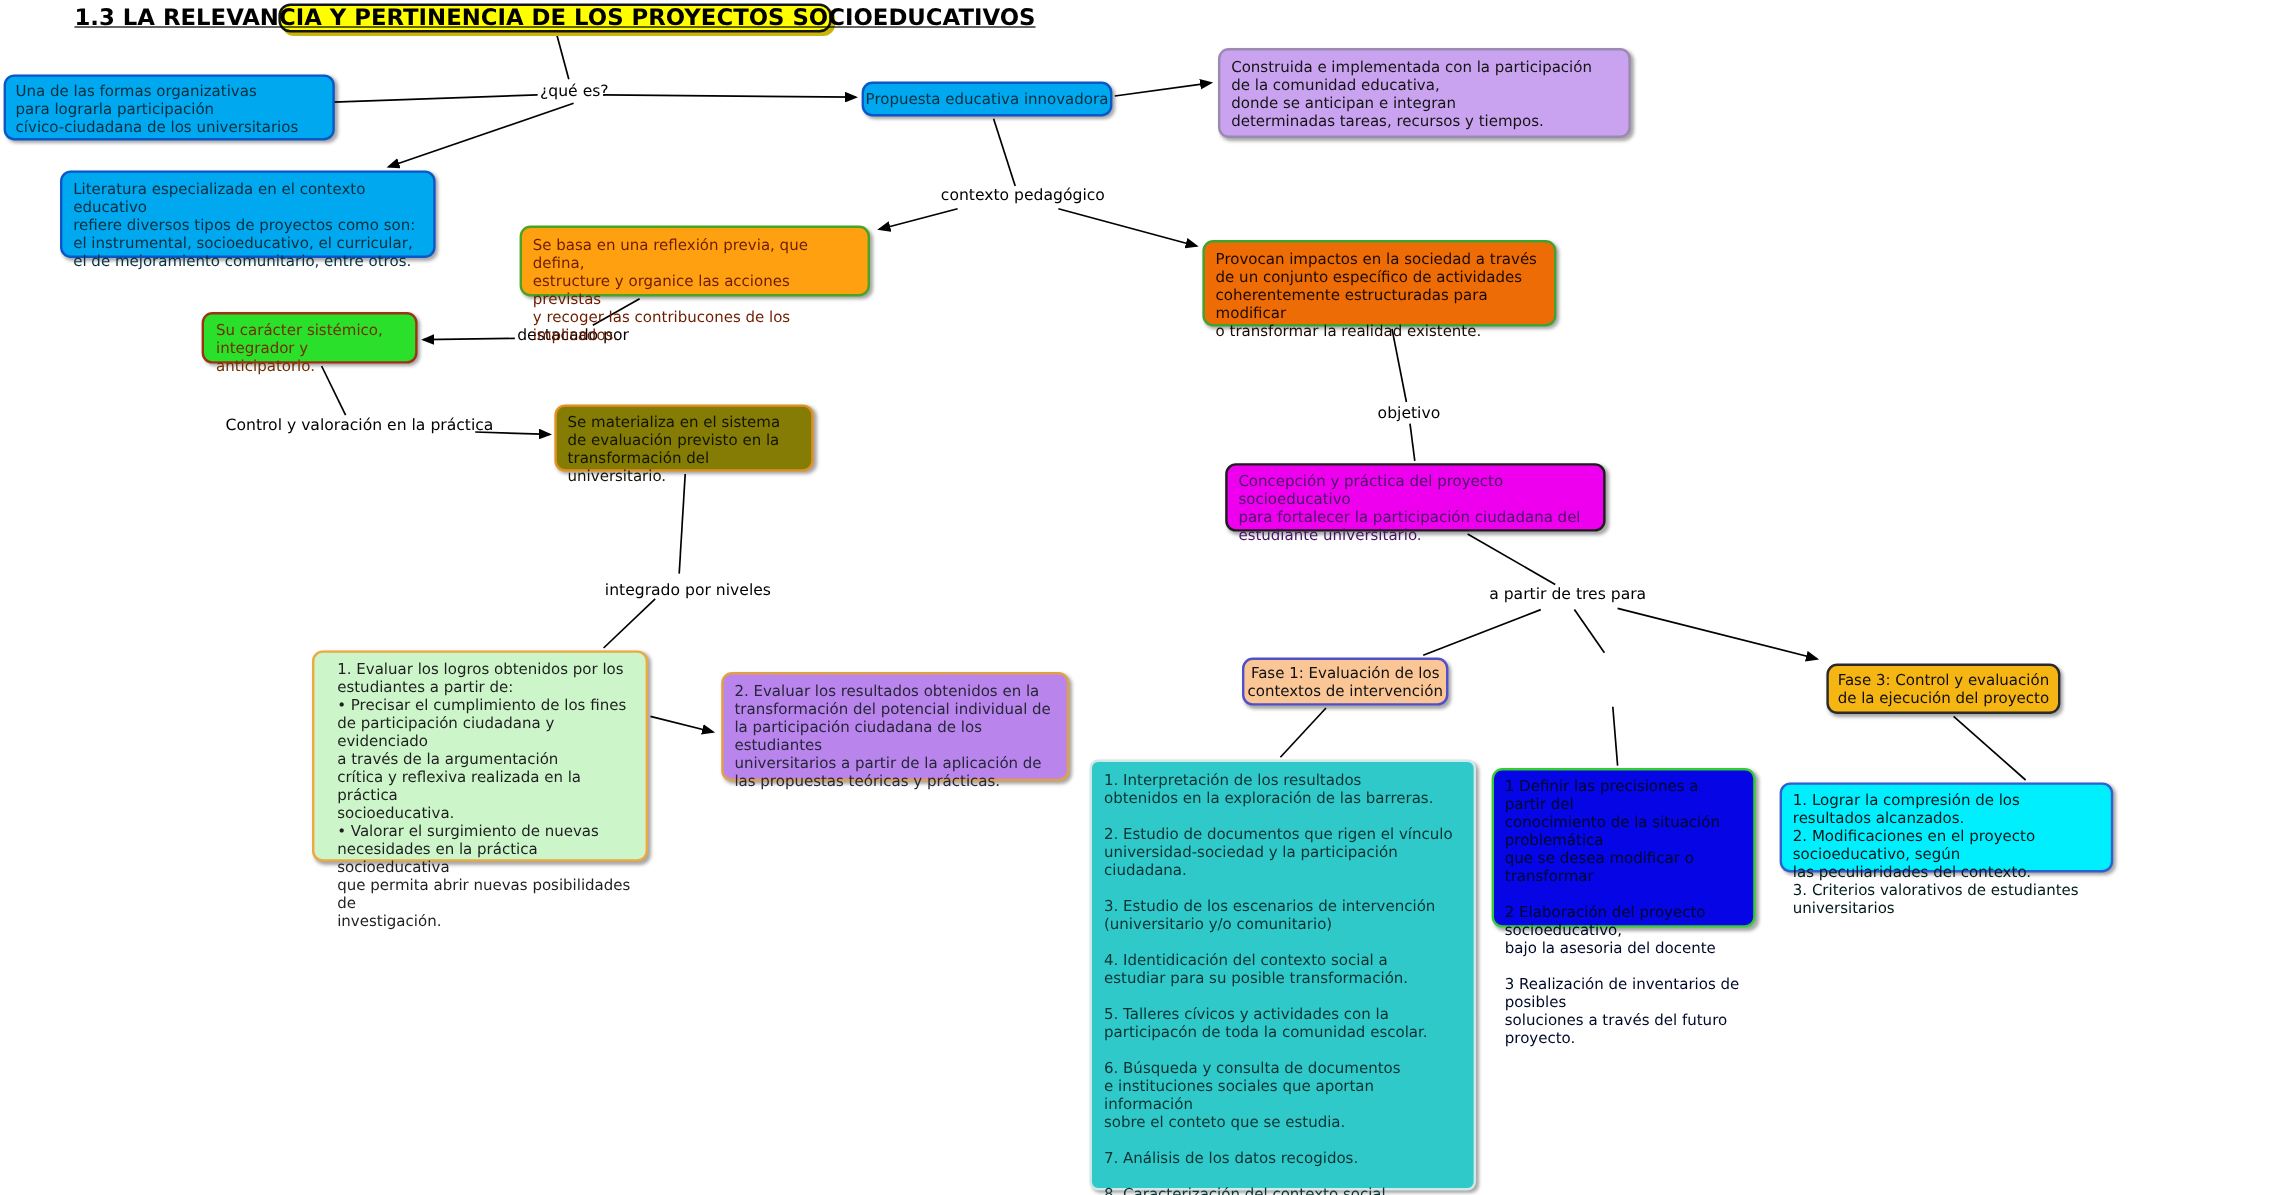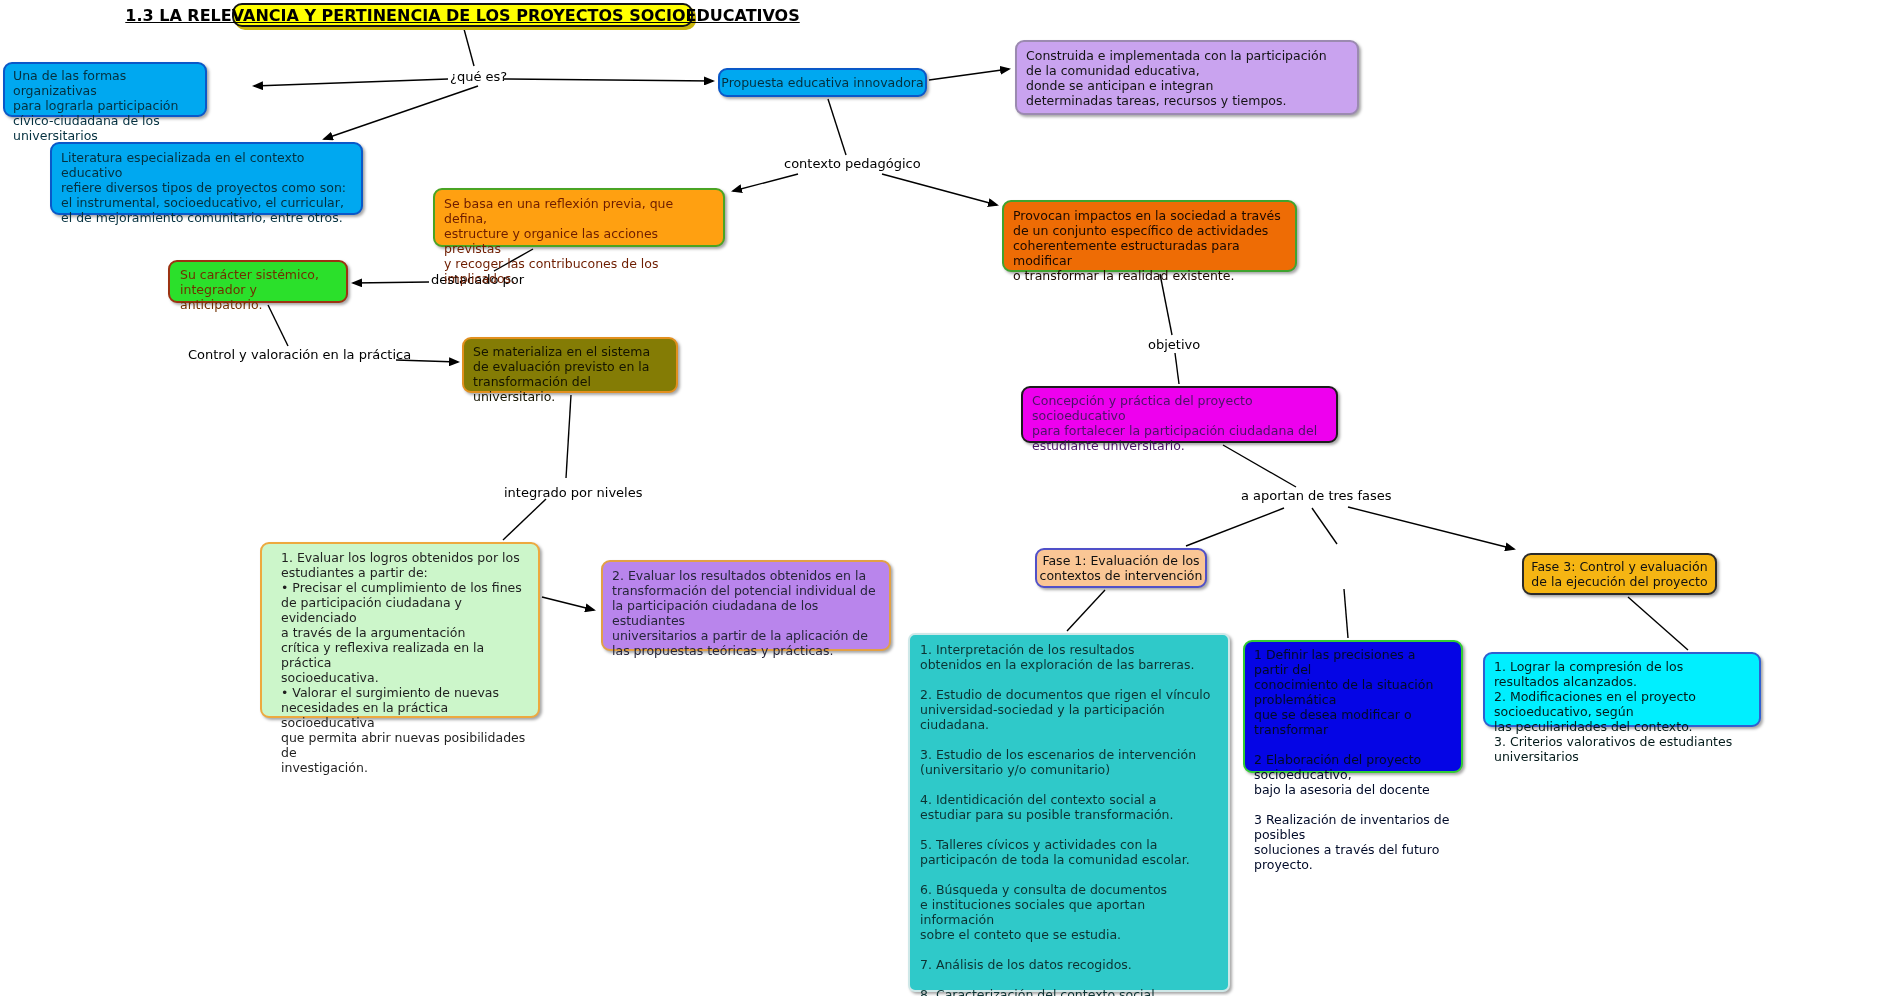--- a/index.html
+++ b/index.html
@@ -6,21 +6,21 @@
   #canvas{position:relative;width:1896px;height:996px;background:#ffffff;overflow:hidden;
           font-family:"DejaVu Sans","Liberation Sans",sans-serif;}
   #wires{position:absolute;left:0;top:0;width:1896px;height:996px;}
   .node{position:absolute;box-sizing:border-box;border-radius:9px;border:2px solid;
         padding:6px 9px;font-size:12.5px;line-height:15px;white-space:pre-line;
         box-shadow:2px 2px 3px rgba(0,0,0,.35);}
   .lbl{position:absolute;font-size:13px;color:#000;white-space:nowrap;}
   .center{text-align:center;display:flex;align-items:center;justify-content:center;}
 
   .n-title{background:#ffff00;border-color:#141414;color:#000;font-weight:bold;
-           text-decoration:underline;font-size:16px;border-radius:10px;
+           text-decoration:underline;font-size:19px;border-radius:10px;
            box-shadow:3px 3px 0 #c9b50b;white-space:nowrap;}
   .n-blue{background:#00a8f0;border-color:#0a58c8;color:#04303f;}
   .n-lilac{background:#c9a3ef;border-color:#9b8ab0;color:#141414;}
   .n-orange{background:#ffa011;border-color:#4aa423;color:#6e1d00;}
   .n-dkorange{background:#ee6c05;border-color:#3fa32f;color:#1c0a00;}
   .n-green{background:#2be02b;border-color:#9c3312;color:#703000;}
   .n-olive{background:#847c05;border-color:#e2901f;color:#151500;}
   .n-magenta{background:#ee00ee;border-color:#1c1c1c;color:#4a1466;}
   .n-palegreen{background:#ccf6ca;border-color:#eda93f;color:#1f1f1f;}
   .n-purple{background:#b985ec;border-color:#e2a045;color:#26263a;}
@@ -70,23 +70,23 @@
   </svg>
 
   <div class="node n-title center" style="left:232px;top:3px;width:461px;height:24px;padding:0;">1.3 LA RELEVANCIA Y PERTINENCIA DE LOS PROYECTOS SOCIOEDUCATIVOS</div>
 
   <div class="lbl" style="left:450px;top:69px;">¿qué es?</div>
   <div class="lbl" style="left:784px;top:156px;">contexto pedagógico</div>
   <div class="lbl" style="left:431px;top:272px;">destacado por</div>
   <div class="lbl" style="left:188px;top:347px;">Control y valoración en la práctica</div>
   <div class="lbl" style="left:1148px;top:337px;">objetivo</div>
   <div class="lbl" style="left:504px;top:485px;">integrado por niveles</div>
-  <div class="lbl" style="left:1241px;top:488px;">a aportan de tres fases</div>
+  <div class="lbl" style="left:1241px;top:488px;">a partir de tres para</div>
 
-  <div class="node n-blue" style="left:3px;top:62px;width:204px;height:55px;padding:4px 8px;">Una de las formas organizativas
+  <div class="node n-blue" style="left:3px;top:62px;width:276px;height:55px;padding:4px 8px;">Una de las formas organizativas
 para lograrla participación
 cívico-ciudadana de los universitarios</div>
 
   <div class="node n-blue center" style="left:718px;top:68px;width:209px;height:29px;padding:0;">Propuesta educativa innovadora</div>
 
   <div class="node n-lilac" style="left:1015px;top:40px;width:344px;height:75px;">Construida e implementada con la participación
 de la comunidad educativa,
 donde se anticipan e integran
 determinadas tareas, recursos y tiempos.</div>
 

